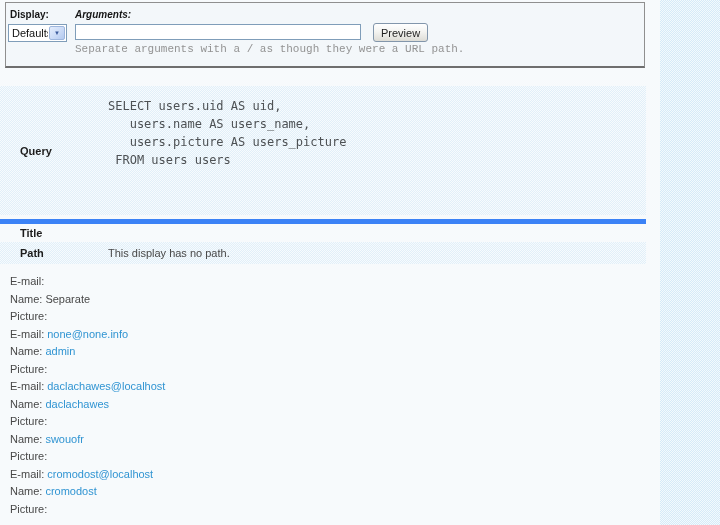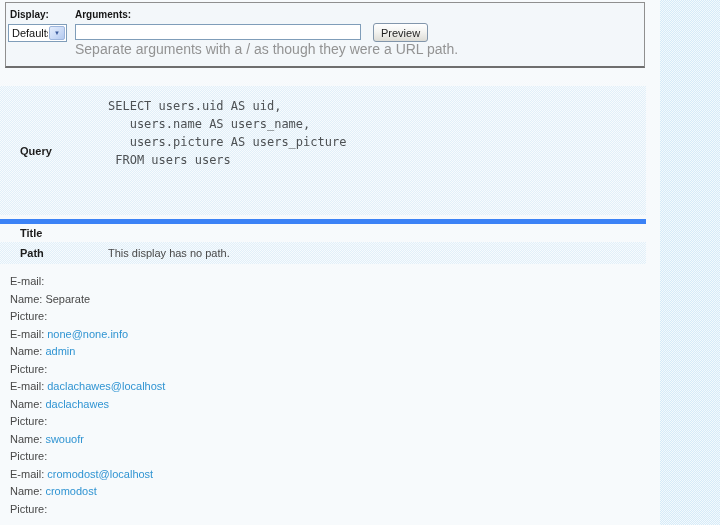--- a/index.html
+++ b/index.html
@@ -30,21 +30,21 @@
     position: absolute; left: 5px; top: 2px; width: 640px; height: 66px;
     background: #f3f7fa;
     border: 1px solid #8f8f8f;
     border-bottom: 2px solid #6e6e6e;
   }
   .form-label {
     position: absolute; font-size: 10px; font-weight: bold; color: #161616;
     line-height: 12px; white-space: nowrap;
   }
   .lbl-display { left: 4px; top: 6px; }
-  .lbl-args   { left: 69px; top: 6px; }
+  .lbl-args   { left: 69px; top: 6px; font-style: italic; }
 
   .xp-select {
     position: absolute; left: 2px; top: 21px; width: 59px; height: 18px;
     background: #fff; border: 1px solid #7f9db9;
     display: flex; align-items: stretch; cursor: default;
   }
   .xp-select-text { flex: 1; font-size: 11px; line-height: 16px; padding-left: 3px; color: #111; white-space: nowrap; overflow: hidden; }
   .xp-select-btn {
     width: 16px; margin: 1px; border-radius: 2px;
     background: linear-gradient(135deg, #e4edfc 0%, #cbdbf6 55%, #b3c9ef 100%);
@@ -60,21 +60,21 @@
   }
   .preview-btn {
     position: absolute; left: 367px; top: 20px; height: 19px; padding: 0 7px;
     font-family: "Liberation Sans", sans-serif; font-size: 11px; color: #1f1f1f;
     border: 1px solid #8296ab; border-radius: 3px;
     background: linear-gradient(180deg, #ffffff 0%, #f4f4f1 45%, #dddcd6 100%);
     cursor: pointer;
   }
   .help-text {
     position: absolute; left: 69px; top: 40px;
-    font-size: 14px; color: #939393; line-height: 12px; white-space: nowrap;
+    font-size: 11px; color: #939393; line-height: 12px; white-space: nowrap; font-family: Liberation Mono, monospace;
   }
 
   
   .meta-table { position: absolute; left: 0; top: 86px; width: 646px; }
   .meta-row { display: flex; width: 100%; }
   .meta-label {
     width: 108px; padding-left: 20px; flex: 0 0 108px;
     display: flex; align-items: center;
     font-size: 11px; font-weight: bold; color: #1c1c1c;
   }

